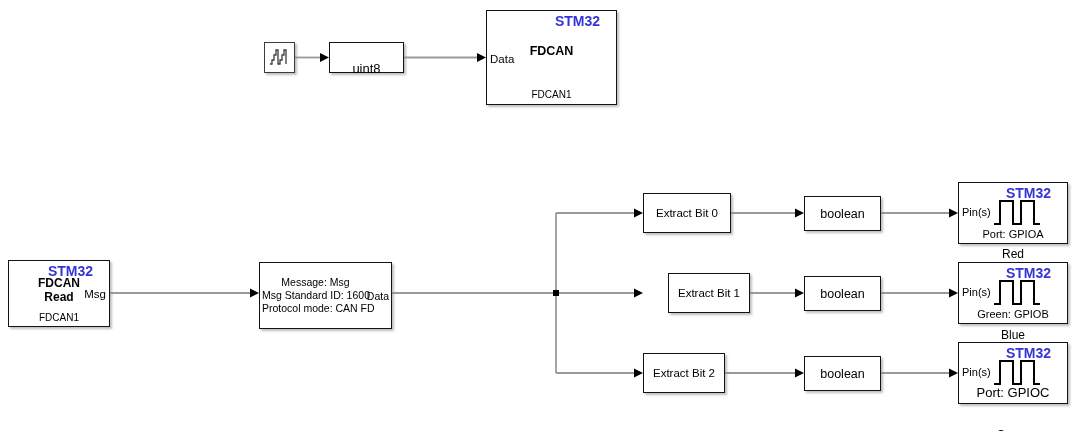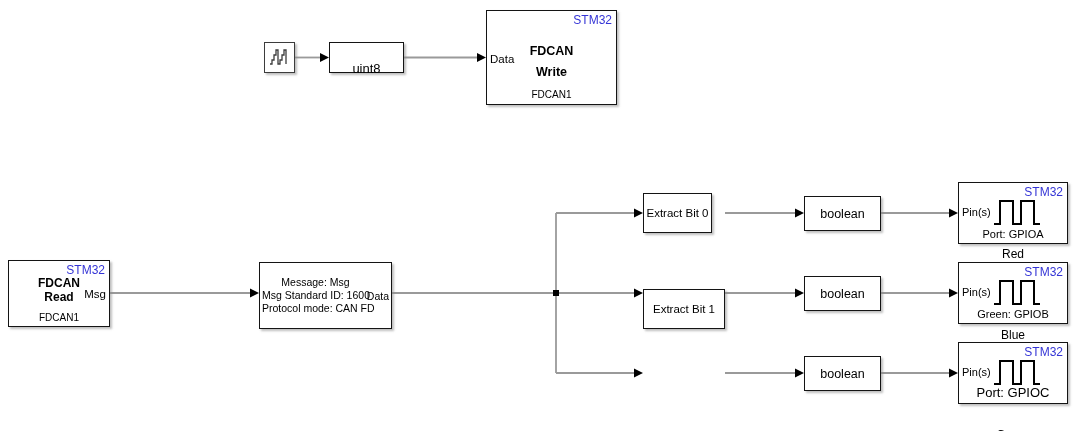--- a/index.html
+++ b/index.html
@@ -13,22 +13,22 @@
   .wires{position:absolute;left:0;top:0;}
   .blk{
     position:absolute;background:#fff;border:1.5px solid var(--blk-border);
     box-sizing:border-box;box-shadow:2px 2px 2px rgba(140,140,140,.55);
   }
   .center-lbl{
     position:absolute;inset:0;display:flex;align-items:center;justify-content:center;
     white-space:nowrap;
   }
   .tag{
-    position:absolute;top:2px;right:4px;color:var(--stm32-blue);
-    font-size:12px;font-weight:normal;
+    position:absolute;top:2px;right:16px;color:var(--stm32-blue);
+    font-size:14px;font-weight:bold;
   }
   .port-left{position:absolute;left:3px;top:50%;transform:translateY(-50%);font-size:11.5px;}
   .port-right{position:absolute;right:3px;top:50%;transform:translateY(-50%);font-size:11.5px;}
   .footer{position:absolute;left:0;right:0;bottom:4px;text-align:center;font-size:10px;}
   .title2{position:absolute;left:0;right:0;text-align:center;font-weight:bold;}
   .caption{position:absolute;text-align:center;font-size:12px;}
   .unpack-lines{
     position:absolute;inset:0;display:flex;flex-direction:column;justify-content:center;
     text-align:center;font-size:10.5px;line-height:13px;padding:0 22px 0 2px;white-space:nowrap;
   }
@@ -81,21 +81,20 @@
   </div>
 
   <div class="blk" style="left:329px;top:42px;width:75px;height:31px;">
     <span class="center-lbl" style="font-size:13px;margin-top:22px;">uint8</span>
   </div>
 
   <div class="blk" style="left:486px;top:10px;width:131px;height:95px;">
     <span class="tag">STM32</span>
     <div class="title2" style="top:30px;font-size:12.5px;line-height:21px;">
       <div>FDCAN</div>
-      <div>Write</div>
     </div>
     <span class="port-left" style="top:48px;">Data</span>
     <div class="footer">FDCAN1</div>
   </div>
 
   <div class="blk" style="left:8px;top:260px;width:102px;height:67px;">
     <span class="tag">STM32</span>
     <div class="title2" style="top:16px;font-size:12px;line-height:13.5px;">
       <div>FDCAN</div>
       <div>Read</div>
@@ -106,25 +105,28 @@
 
   <div class="blk" style="left:259px;top:262px;width:133px;height:67px;">
     <div class="unpack-lines">
       <div>Message: Msg</div>
       <div>Msg Standard ID: 1600</div>
       <div>Protocol mode: CAN FD</div>
     </div>
     <span class="port-right" style="right:2px;font-size:10.5px;">Data</span>
   </div>
 
-  <div class="blk" style="left:643px;top:193px;width:69px;height:40px;">
+  <div class="blk" style="left:643px;top:193px;width:88px;height:40px;">
     <span class="center-lbl" style="font-size:11.5px;">Extract Bit 0</span>
   </div>
-  <div class="blk" style="left:643px;top:273px;width:82px;height:40px;margin-top:16px;">
+  <div class="blk" style="left:668px;top:273px;width:82px;height:40px;">
     <span class="center-lbl" style="font-size:11.5px;">Extract Bit 1</span>
+  </div>
+  <div class="blk" style="left:643px;top:353px;width:82px;height:40px;">
+    <span class="center-lbl" style="font-size:11.5px;">Extract Bit 2</span>
   </div>
 
   <div class="blk" style="left:804px;top:196px;width:77px;height:35px;">
     <span class="center-lbl" style="font-size:12.5px;">boolean</span>
   </div>
   <div class="blk" style="left:804px;top:276px;width:77px;height:35px;">
     <span class="center-lbl" style="font-size:12.5px;">boolean</span>
   </div>
   <div class="blk" style="left:804px;top:356px;width:77px;height:35px;">
     <span class="center-lbl" style="font-size:12.5px;">boolean</span>

